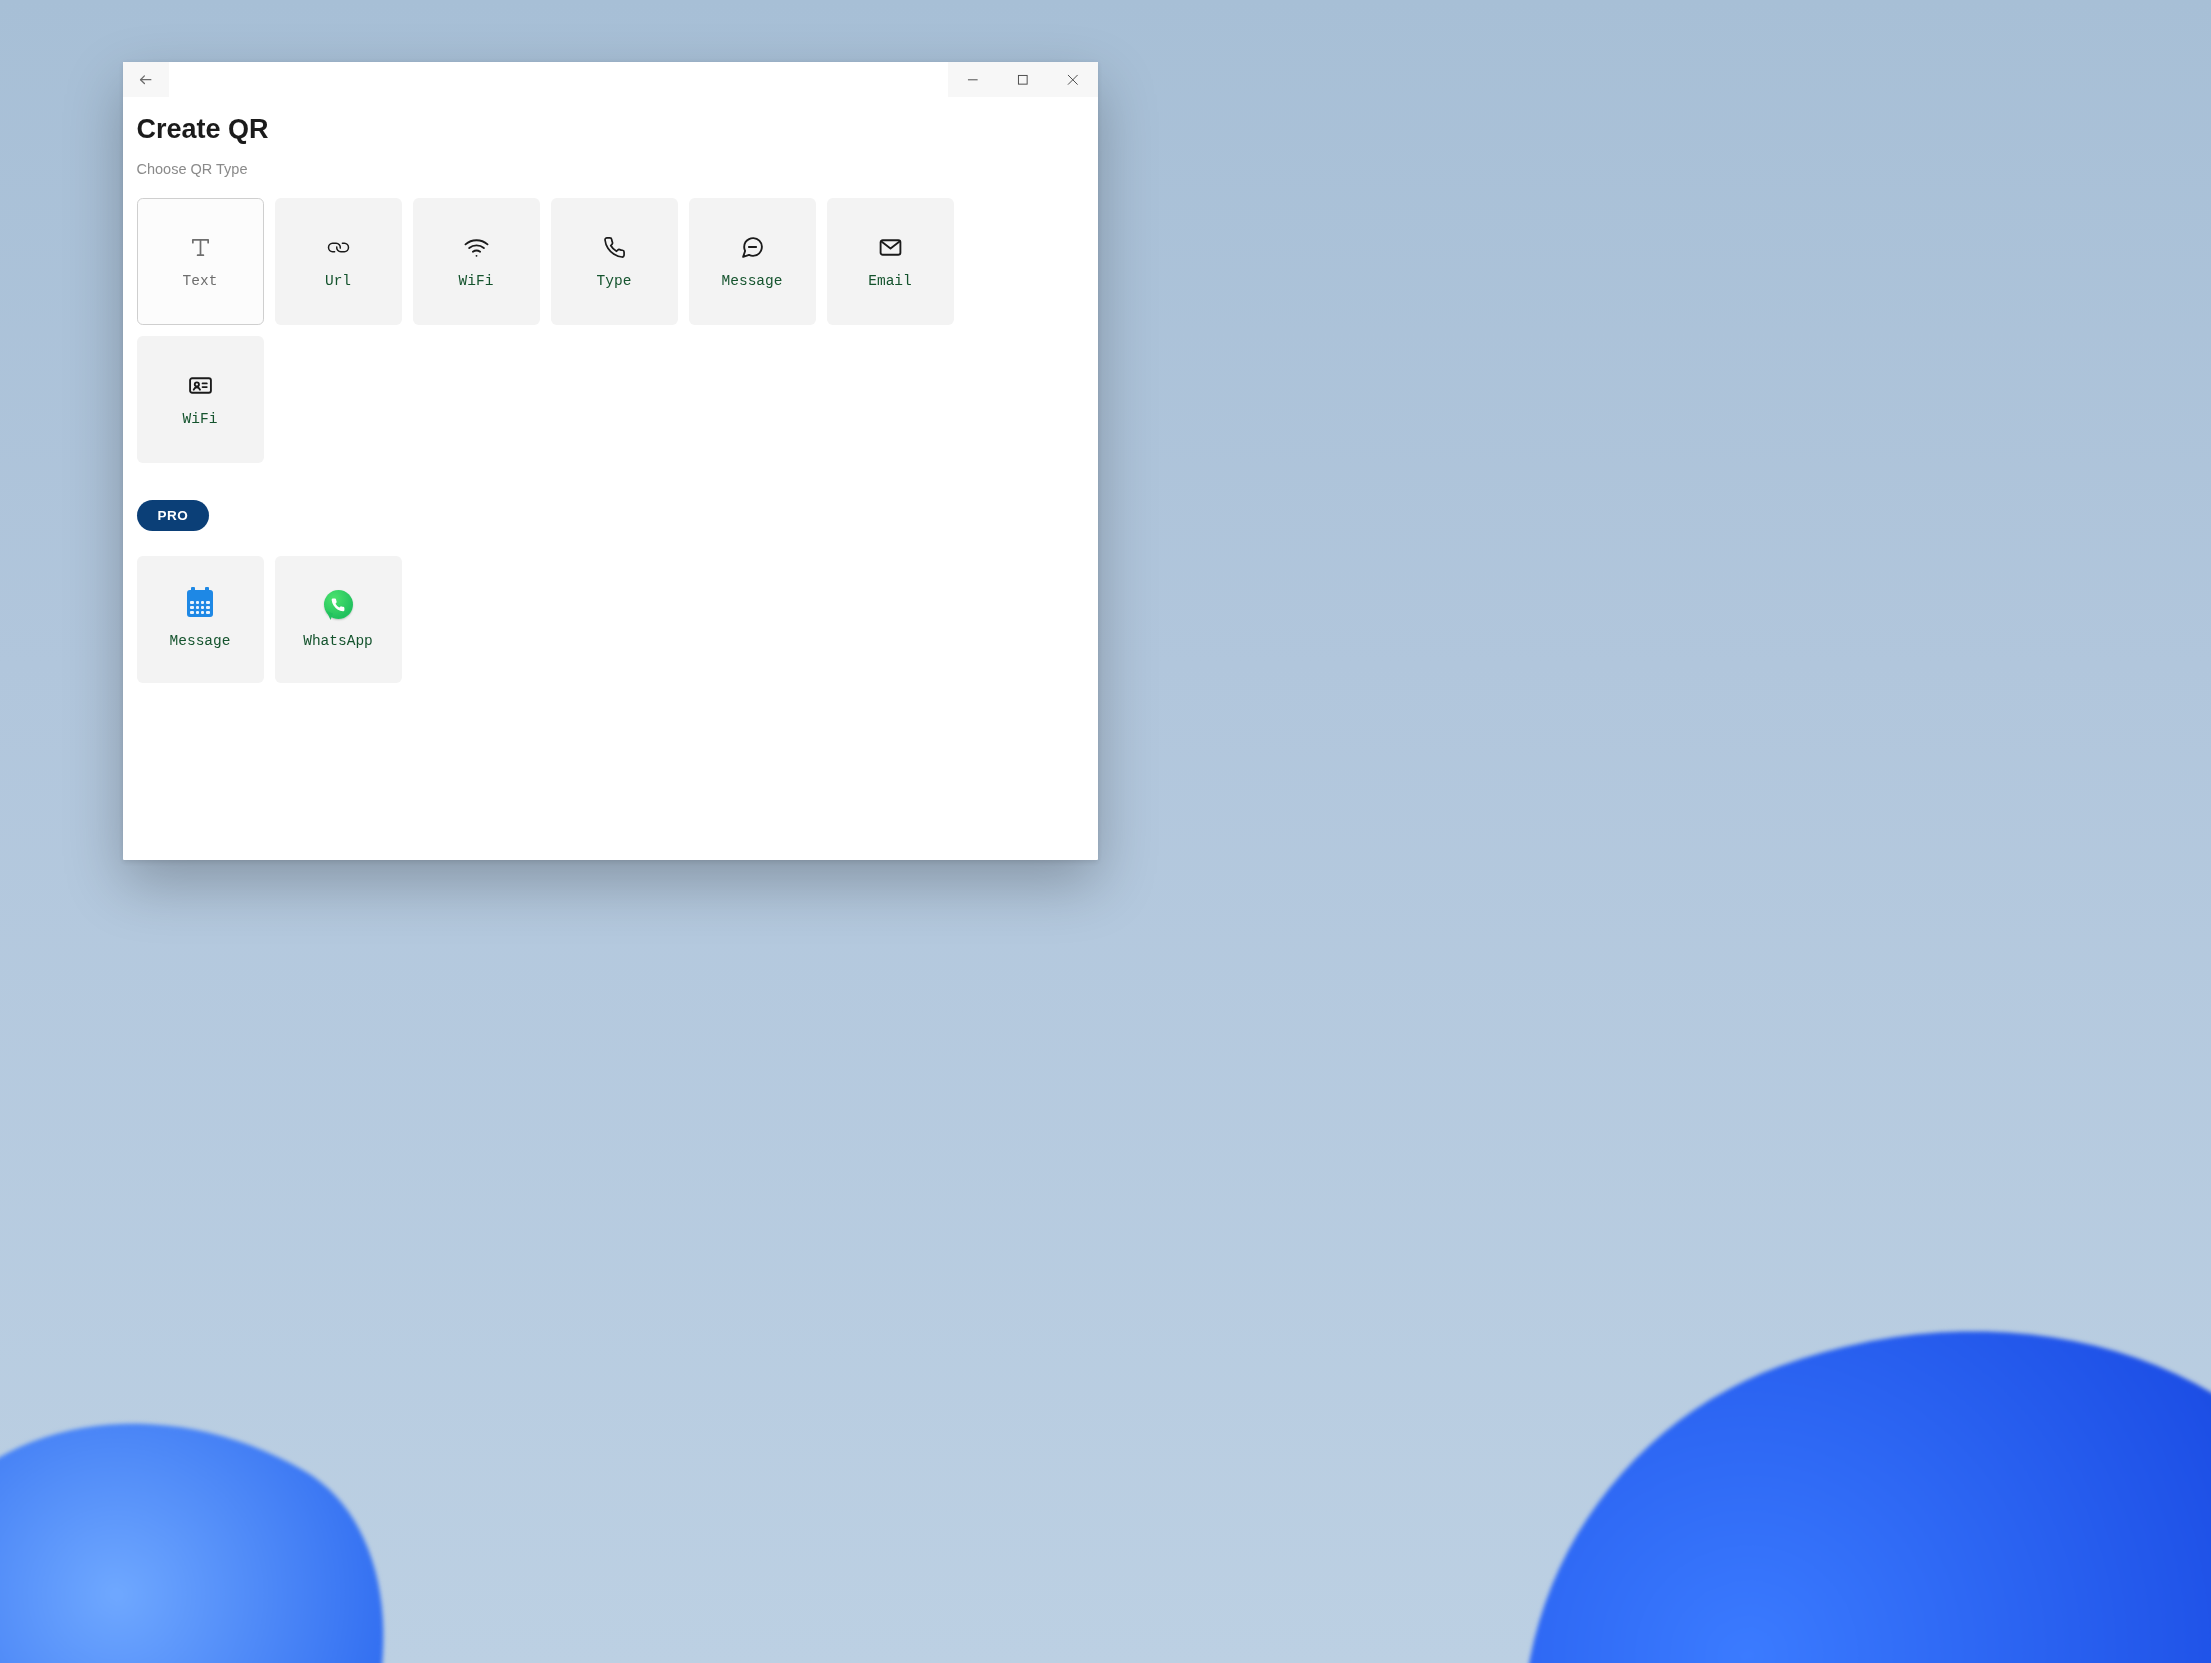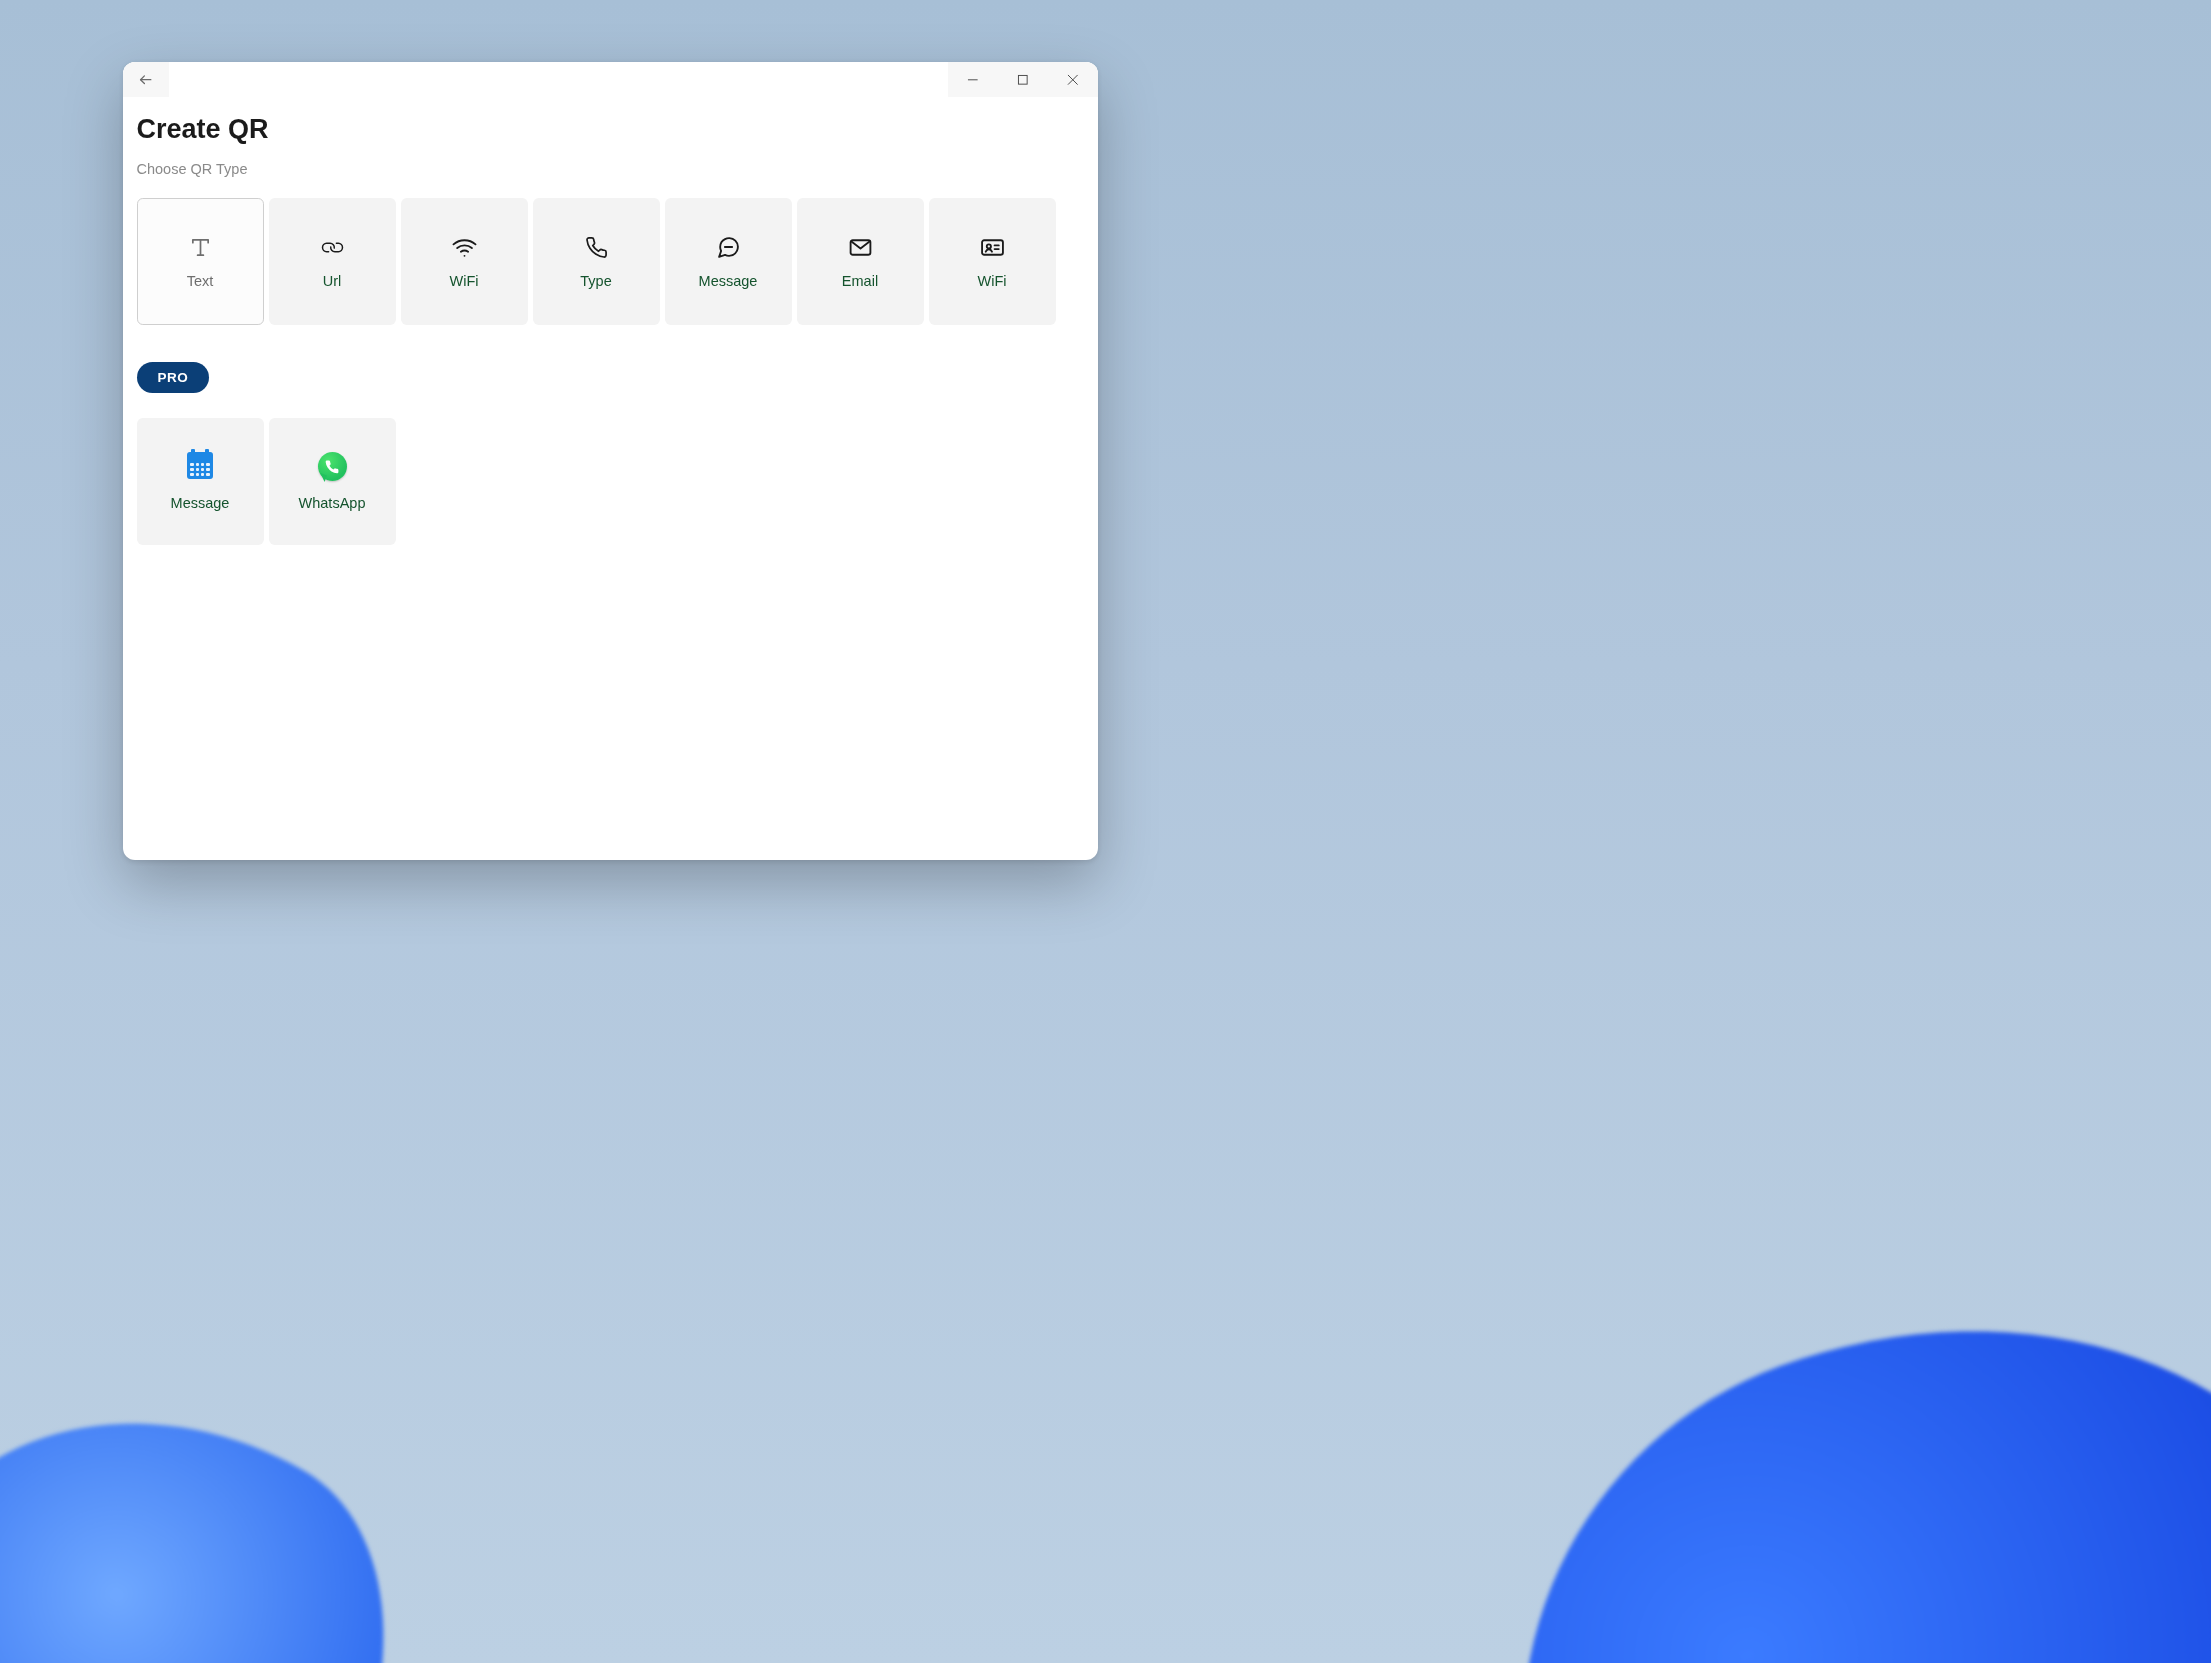--- a/index.html
+++ b/index.html
@@ -36,21 +36,21 @@
     border-radius: 60% 40% 55% 45% / 50% 60% 40% 50%;
   }
 
   .window {
     position: absolute;
     top: 62px;
     left: 123px;
     width: 975px;
     height: 798px;
     background: #ffffff;
-    border-radius: 12px;
+    border-radius: 1px;
     box-shadow: 0 23px 58px rgba(0,0,0,0.25), 0 1.9px 5.8px rgba(0,0,0,0.1);
     display: flex;
     flex-direction: column;
     overflow: hidden;
   }
 
   .titlebar {
     height: 35px;
     display: flex;
     align-items: stretch;
@@ -99,22 +99,23 @@
     margin: 0 0 1.9px 0;
   }
   .page-subtitle {
     font-size: 14.5px;
     color: #8a8a8a;
     margin: 16px 0 21px 0;
   }
 
   .tile-row {
     display: flex;
-    gap: 5px;
+    gap: 11px;
     flex-wrap: wrap;
+    font-family: Liberation Mono, monospace;
   }
   .tile {
     width: 127px;
     height: 127px;
     background: #f3f3f3;
     border-radius: 5.8px;
     display: flex;
     flex-direction: column;
     align-items: center;
     justify-content: center;

